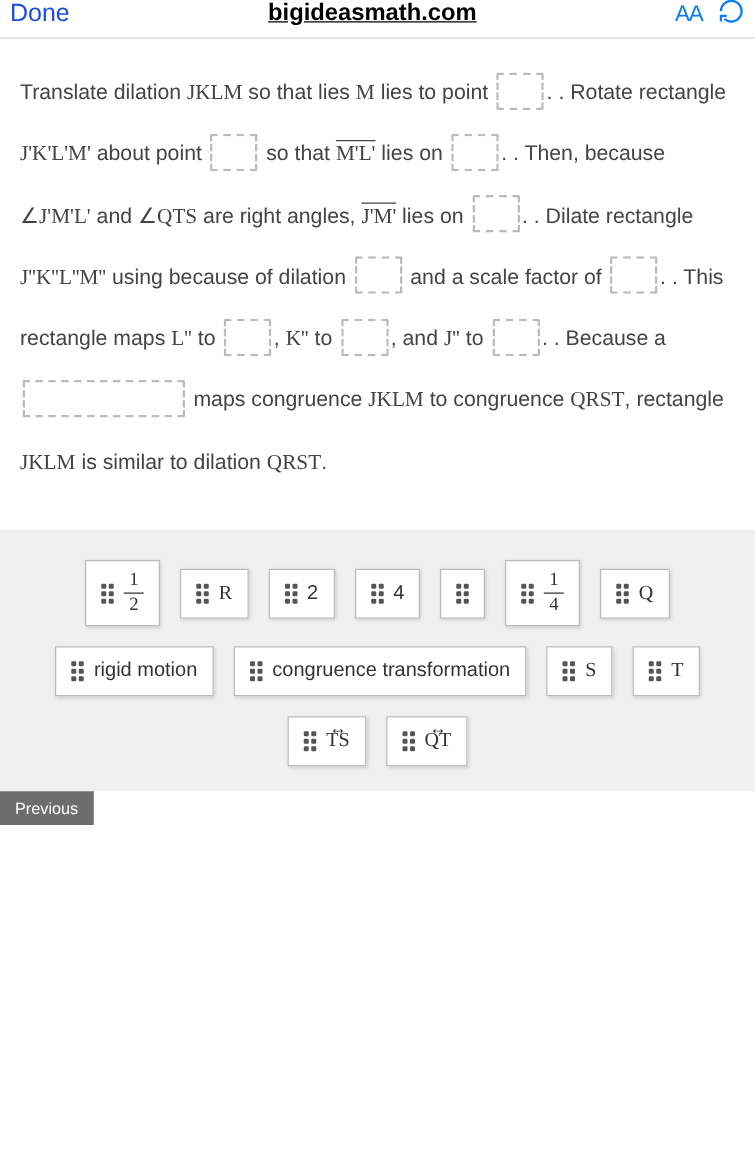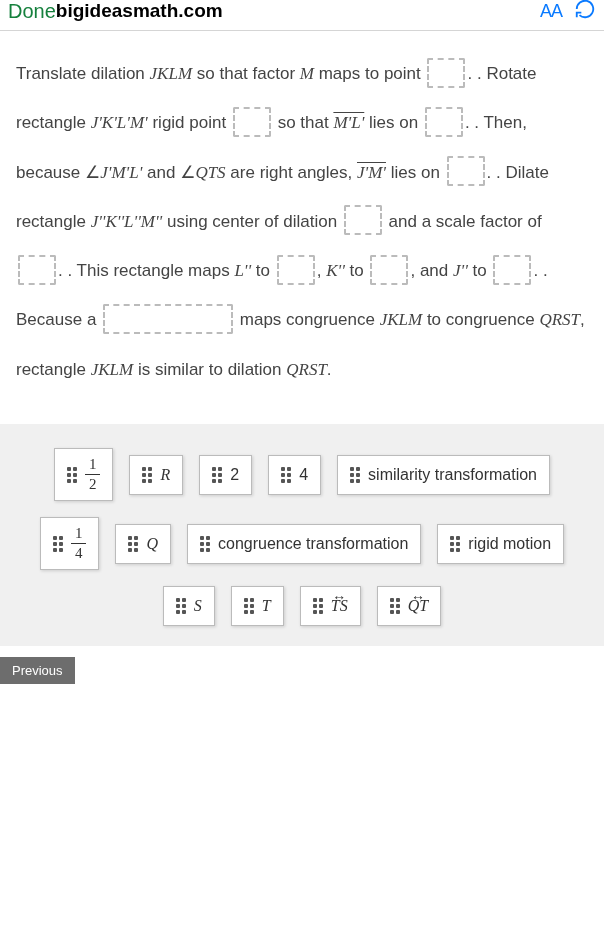--- a/index.html
+++ b/index.html
@@ -11,34 +11,34 @@
     background: #fff;
     width: 604px;
   }
   .topbar {
     display: flex;
     align-items: center;
     justify-content: space-between;
     padding: 0 8px 8px 8px;
     height: 30px;
   }
-  .topbar-left { color: #15803d; font-size: 20px; }
-  .topbar-center { font-weight: 700; font-size: 19px; color: #000; flex: 1; text-align: left; }
+  .topbar-left { color: #1d4ed8; font-size: 20px; }
+  .topbar-center { font-weight: 700; font-size: 19px; color: #000; flex: 1; text-align: center; text-decoration: underline; }
   .topbar-right { display: flex; align-items: center; gap: 12px; }
   .aa { color: #0a7aff; font-size: 18px; letter-spacing: -1px; }
   .reload svg { width: 22px; height: 22px; }
   .divider { height: 1px; background: #d5d5d5; }
   .content {
     padding: 18px 16px 0 16px;
     line-height: 2.9;
     font-size: 17px;
     color: #444;
   }
   .content .seg { white-space: normal; }
-  .mi { font-style: italic; font-family: "Times New Roman", serif; }
+  .mi { font-family: "Times New Roman", serif; }
   .blank {
     display: inline-block;
     width: 38px;
     height: 30px;
     border: 2px dashed #bbb;
     border-radius: 2px;
     vertical-align: middle;
     position: relative;
     top: -2px;
     margin: 0 2px;
@@ -83,21 +83,21 @@
   .fraction .den { padding: 2px 4px 0 4px; }
   .linearr { position: relative; display: inline-block; }
   .linearr .arrow { position: absolute; top: -10px; left: 0; right: 0; text-align: center; font-style: normal; font-size: 14px; }
   .prevbtn {
     display: inline-block;
     background: #6d6d6d;
     color: #fff;
     font-size: 13px;
     padding: 6px 12px;
     border: none;
-    margin-top: 11px;
+    margin-top: 0;
   }
   .footer { padding: 0; }
 </style>
 </head>
 <body>
 
 <div class="topbar">
   <div class="topbar-left">Done</div>
   <div class="topbar-center">bigideasmath.com</div>
   <div class="topbar-right">
@@ -106,29 +106,29 @@
       <svg viewBox="0 0 24 24" fill="none" stroke="#0a7aff" stroke-width="2">
         <path d="M3 12a9 9 0 1 1 3 6.7"></path>
         <path d="M3 21v-5h5"></path>
       </svg>
     </span>
   </div>
 </div>
 <div class="divider"></div>
 
 <div class="content">
-  <span class="seg">Translate dilation </span><span class="mi">JKLM</span><span class="seg"> so that factor </span><span class="mi">M</span><span class="seg"> maps to point </span>
-  <span class="blank"></span><span>.</span>
-  <span class="seg">. Rotate rectangle </span><span class="mi">J'K'L'M'</span><span class="seg"> rigid point </span>
+  <span class="seg">Translate dilation </span><span class="mi">JKLM</span><span class="seg"> so that lies </span><span class="mi">M</span><span class="seg"> lies to point </span>
+  <span class="blank"></span><span>.</span>
+  <span class="seg">. Rotate rectangle </span><span class="mi">J'K'L'M'</span><span class="seg"> about point </span>
   <span class="blank"></span>
   <span class="seg"> so that </span><span class="mi overline">M'L'</span><span class="seg"> lies on </span>
   <span class="blank"></span><span>.</span>
   <span class="seg">. Then, because </span><span class="mi angle">J'M'L'</span><span class="seg"> and </span><span class="mi angle">QTS</span><span class="seg"> are right angles, </span><span class="mi overline">J'M'</span><span class="seg"> lies on </span>
   <span class="blank"></span><span>.</span>
-  <span class="seg">. Dilate rectangle </span><span class="mi">J''K''L''M''</span><span class="seg"> using center of dilation </span>
+  <span class="seg">. Dilate rectangle </span><span class="mi">J''K''L''M''</span><span class="seg"> using because of dilation </span>
   <span class="blank"></span>
   <span class="seg"> and a scale factor of </span>
   <span class="blank"></span><span>.</span>
   <span class="seg">. This rectangle maps </span><span class="mi">L''</span><span class="seg"> to </span>
   <span class="blank"></span><span>, </span><span class="mi">K''</span><span class="seg"> to </span>
   <span class="blank"></span><span>, and </span><span class="mi">J''</span><span class="seg"> to </span>
   <span class="blank"></span><span>.</span>
   <span class="seg">. Because a </span>
   <span class="blank wide"></span>
   <span class="seg"> maps congruence </span><span class="mi">JKLM</span><span class="seg"> to congruence </span><span class="mi">QRST</span><span>,  rectangle </span><span class="mi">JKLM</span><span class="seg"> is similar to dilation </span><span class="mi">QRST</span><span>.</span>
@@ -184,21 +184,20 @@
   </div>
   <div class="tile">
     <span class="grip">
         <span></span>
         <span></span>
         <span></span>
         <span></span>
         <span></span>
         <span></span>
       </span>
-    <span>similarity transformation</span>
   </div>
 
   <div class="tile">
     <span class="grip">
         <span></span>
         <span></span>
         <span></span>
         <span></span>
         <span></span>
         <span></span>
@@ -221,33 +220,33 @@
   </div>
   <div class="tile">
     <span class="grip">
         <span></span>
         <span></span>
         <span></span>
         <span></span>
         <span></span>
         <span></span>
       </span>
+    <span>rigid motion</span>
+  </div>
+
+  <div class="tile">
+    <span class="grip">
+        <span></span>
+        <span></span>
+        <span></span>
+        <span></span>
+        <span></span>
+        <span></span>
+      </span>
     <span>congruence transformation</span>
-  </div>
-
-  <div class="tile">
-    <span class="grip">
-        <span></span>
-        <span></span>
-        <span></span>
-        <span></span>
-        <span></span>
-        <span></span>
-      </span>
-    <span>rigid motion</span>
   </div>
   <div class="tile">
     <span class="grip">
         <span></span>
         <span></span>
         <span></span>
         <span></span>
         <span></span>
         <span></span>
       </span>

